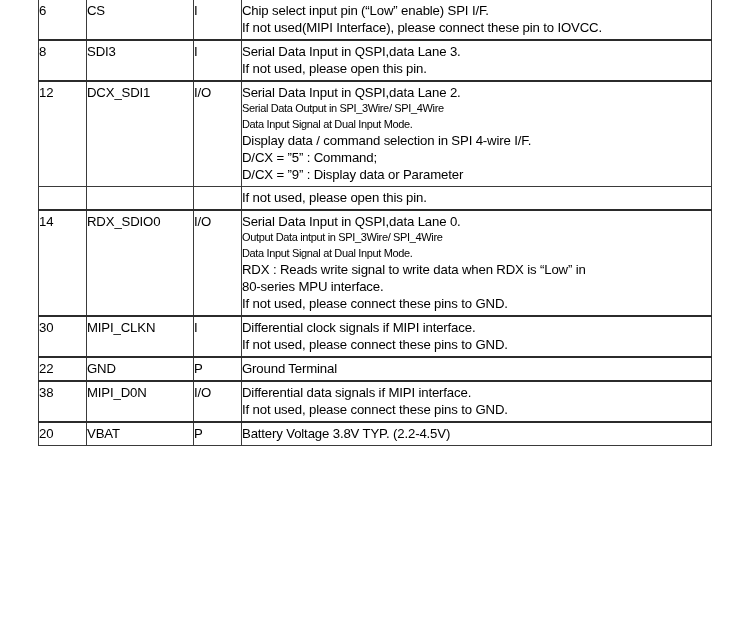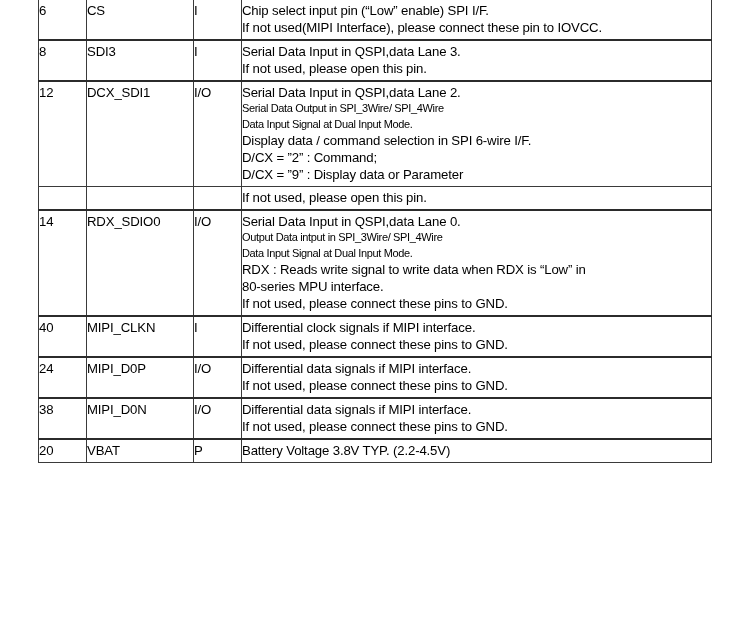--- a/index.html
+++ b/index.html
@@ -97,22 +97,22 @@
           </td>
         </tr>
         <tr class="grp">
           <td class="pin">12</td>
           <td class="name">DCX_SDI1</td>
           <td class="type">I/O</td>
           <td class="desc">
             <span class="desc-line">Serial Data Input in QSPI,data Lane 2.</span>
             <span class="desc-line tight">Serial Data Output in SPI_3Wire/ SPI_4Wire</span>
             <span class="desc-line tight">Data Input Signal at Dual Input Mode.</span>
-            <span class="desc-line">Display data / command selection in SPI 6-wire I/F.</span>
-            <span class="desc-line">D/CX = ”2” : Command;</span>
+            <span class="desc-line">Display data / command selection in SPI 4-wire I/F.</span>
+            <span class="desc-line">D/CX = ”5” : Command;</span>
             <span class="desc-line">D/CX = ”9” : Display data or Parameter</span>
           </td>
         </tr>
         <tr>
           <td class="pin"></td>
           <td class="name"></td>
           <td class="type"></td>
           <td class="desc">
             <span class="desc-line">If not used, please open this pin.</span>
           </td>
@@ -124,35 +124,34 @@
           <td class="desc">
             <span class="desc-line">Serial Data Input in QSPI,data Lane 0.</span>
             <span class="desc-line tight">Output Data intput in SPI_3Wire/ SPI_4Wire</span>
             <span class="desc-line tight">Data Input Signal at Dual Input Mode.</span>
             <span class="desc-line">RDX : Reads write signal to write data when RDX is “Low” in</span>
             <span class="desc-line">80-series MPU interface.</span>
             <span class="desc-line">If not used, please connect these pins to GND.</span>
           </td>
         </tr>
         <tr class="grp">
-          <td class="pin">40</td>
+          <td class="pin">30</td>
           <td class="name">MIPI_CLKN</td>
           <td class="type">I</td>
           <td class="desc">
             <span class="desc-line">Differential clock signals if MIPI interface.</span>
             <span class="desc-line">If not used, please connect these pins to GND.</span>
           </td>
         </tr>
         <tr class="grp">
-          <td class="pin">24</td>
-          <td class="name">MIPI_D0P</td>
-          <td class="type">I/O</td>
+          <td class="pin">22</td>
+          <td class="name">GND</td>
+          <td class="type">P</td>
           <td class="desc">
-            <span class="desc-line">Differential data signals if MIPI interface.</span>
-            <span class="desc-line">If not used, please connect these pins to GND.</span>
+            <span class="desc-line">Ground Terminal</span>
           </td>
         </tr>
         <tr class="grp">
           <td class="pin">38</td>
           <td class="name">MIPI_D0N</td>
           <td class="type">I/O</td>
           <td class="desc">
             <span class="desc-line">Differential data signals if MIPI interface.</span>
             <span class="desc-line">If not used, please connect these pins to GND.</span>
           </td>

